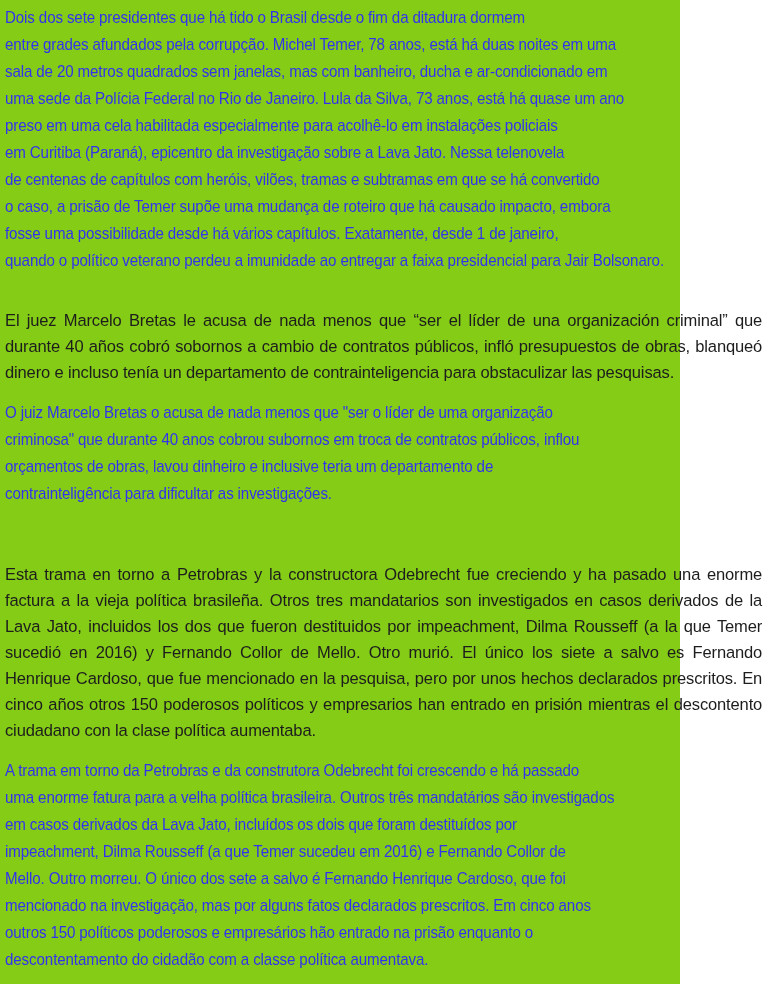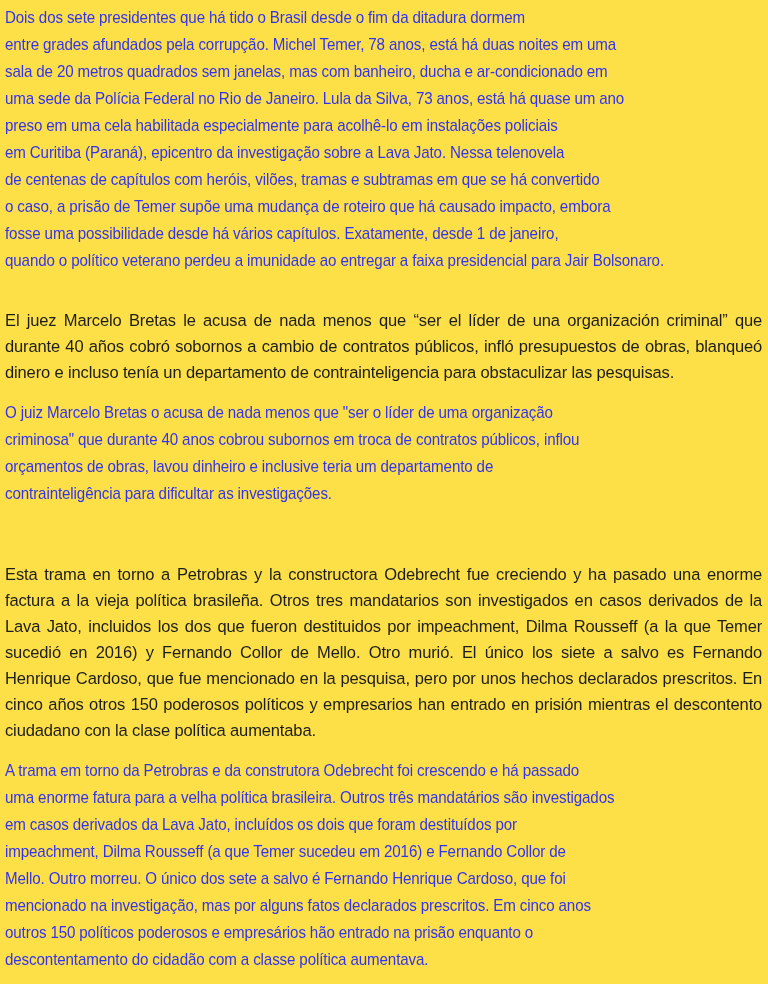--- a/index.html
+++ b/index.html
@@ -9,25 +9,25 @@
     background: #ffffff;
   }
   body {
     width: 768px;
     height: 984px;
     overflow: hidden;
     font-family: "Liberation Sans", sans-serif;
     -webkit-font-smoothing: antialiased;
   }
   .page {
-    width: 768px;
+    width: 680px;
     height: 984px;
     box-sizing: border-box;
     padding: 4px 6px 0 5px;
-    background: #fde047;
+    background: #84cc16;
     position: relative;
   }
 
   
   .para-blue {
     color: #3333ee;
     font-size: 16.2px;
     line-height: 27px;
     text-align: left;
     letter-spacing: -0.12px;

